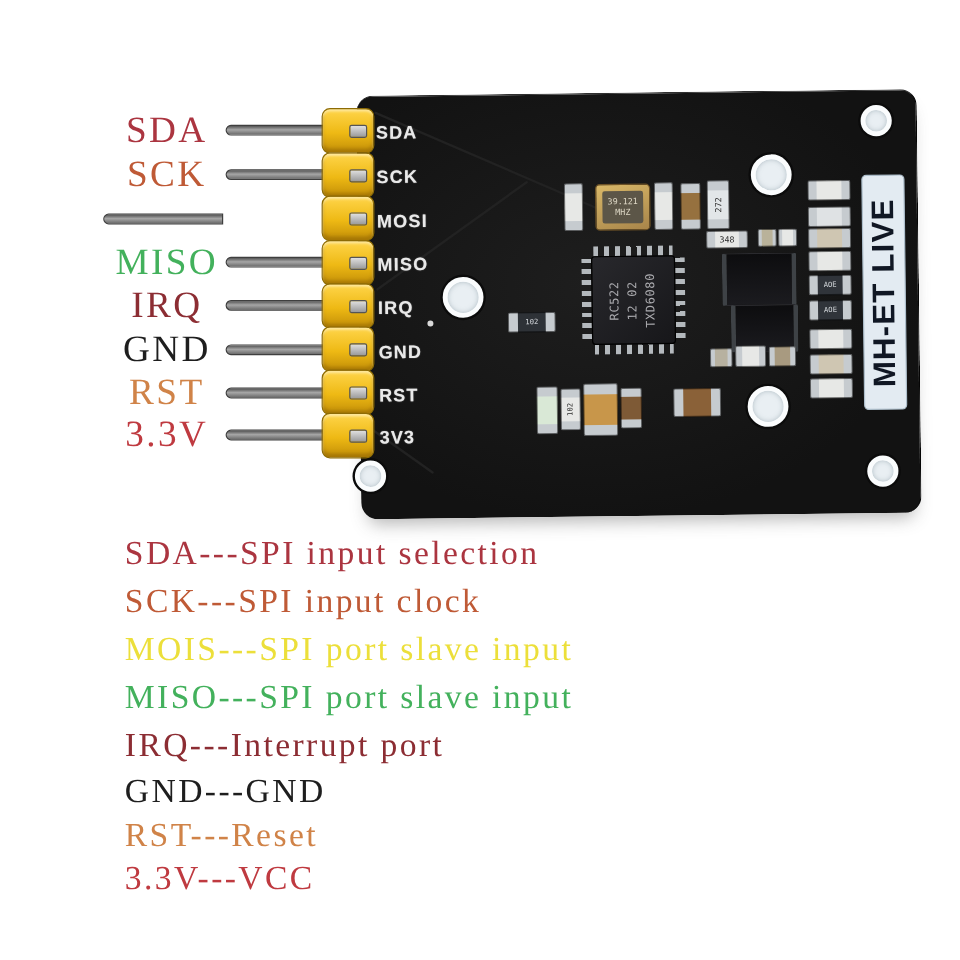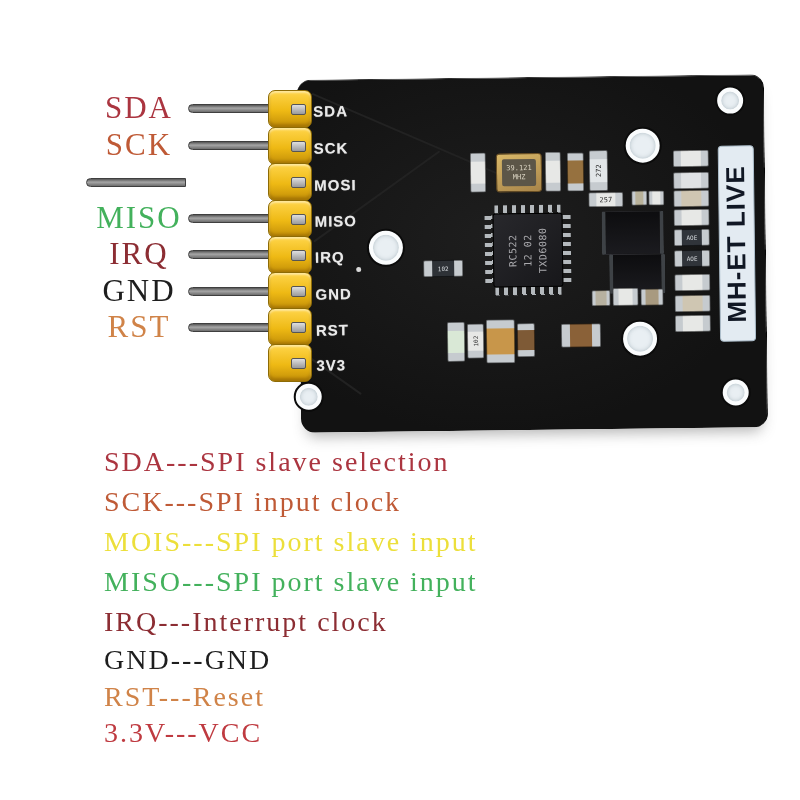--- a/index.html
+++ b/index.html
@@ -100,20 +100,24 @@
       <span class="pin-wire"></span>
     </div>
   <div class="pin-callout" style="top:271px">
       <span class="pin-name" style="color: rgb(30, 30, 30);">GND</span>
       <span class="pin-wire"></span>
     </div>
   <div class="pin-callout" style="top:307px">
       <span class="pin-name" style="color: rgb(208, 131, 72);">RST</span>
       <span class="pin-wire"></span>
     </div>
+  <div class="pin-callout" style="top:342px">
+      <span class="pin-name" style="color: rgb(191, 58, 64);">3.3V</span>
+      <span class="pin-wire"></span>
+    </div>
 
   <div class="board">
     <div class="trace" style="left:15px;top:12px;width:215px;transform:rotate(24deg)"></div>
     <div class="trace" style="left:15px;top:160px;width:155px;transform:rotate(-35deg)"></div>
     <div class="trace" style="left:4px;top:272px;width:70px;transform:rotate(36deg)"></div>
 
     <div class="silk" style="top:22px">SDA</div>
     <div class="silk" style="top:59px">SCK</div>
     <div class="silk" style="top:96px">MOSI</div>
     <div class="silk" style="top:132px">MISO</div>
@@ -137,21 +141,21 @@
           <span>MHZ</span>
         </div>
     </div>
     <div class="cap v" style="left:247px;top:74px;width:14px;height:38px"></div>
     <div class="cap v" style="left:269px;top:75px;width:15px;height:37px;--b:#96713f"></div>
     <div class="cap v" style="left:291px;top:73px;width:17px;height:39px;--b:#e2e6e8">
         <span class="mark rot">272</span>
       </div>
 
     <div class="cap h" style="left:290px;top:115px;width:33px;height:13px">
-        <span class="mark">257</span>
+        <span class="mark">348</span>
       </div>
     <div class="cap h" style="left:333px;top:114px;width:14px;height:13px;--b:#b9b29a"></div>
     <div class="cap h" style="left:350px;top:114px;width:14px;height:13px"></div>
 
     <div class="chip">
       <div class="pins-t"></div>
       <div class="pins-b"></div>
       <div class="pins-l"></div>
       <div class="pins-r"></div>
       <div class="body">
@@ -219,23 +223,23 @@
       <span class="nub"></span>
     </div>
   <div class="hdr-block" style="top:308px">
       <span class="nub"></span>
     </div>
   <div class="hdr-block" style="top:344px">
       <span class="nub"></span>
     </div>
 
   <section>
-    <div class="legend-line" style="top: 446px; color: rgb(171, 53, 64);">SDA---SPI slave selection</div>
+    <div class="legend-line" style="top: 446px; color: rgb(171, 53, 64);">SDA---SPI input selection</div>
     <div class="legend-line" style="top: 486px; color: rgb(191, 90, 54);">SCK---SPI input clock</div>
     <div class="legend-line" style="top: 526px; color: rgb(236, 223, 58);">MOIS---SPI port slave input</div>
     <div class="legend-line" style="top: 566px; color: rgb(67, 177, 92);">MISO---SPI port slave input</div>
-    <div class="legend-line" style="top: 606px; color: rgb(140, 45, 51);">IRQ---Interrupt clock</div>
+    <div class="legend-line" style="top: 606px; color: rgb(140, 45, 51);">IRQ---Interrupt port</div>
     <div class="legend-line" style="top: 644px; color: rgb(30, 30, 30);">GND---GND</div>
     <div class="legend-line" style="top: 681px; color: rgb(208, 131, 72);">RST---Reset</div>
     <div class="legend-line" style="top: 717px; color: rgb(191, 58, 64);">3.3V---VCC</div>
   </section>
 
 </div>
 
 </body></html>

